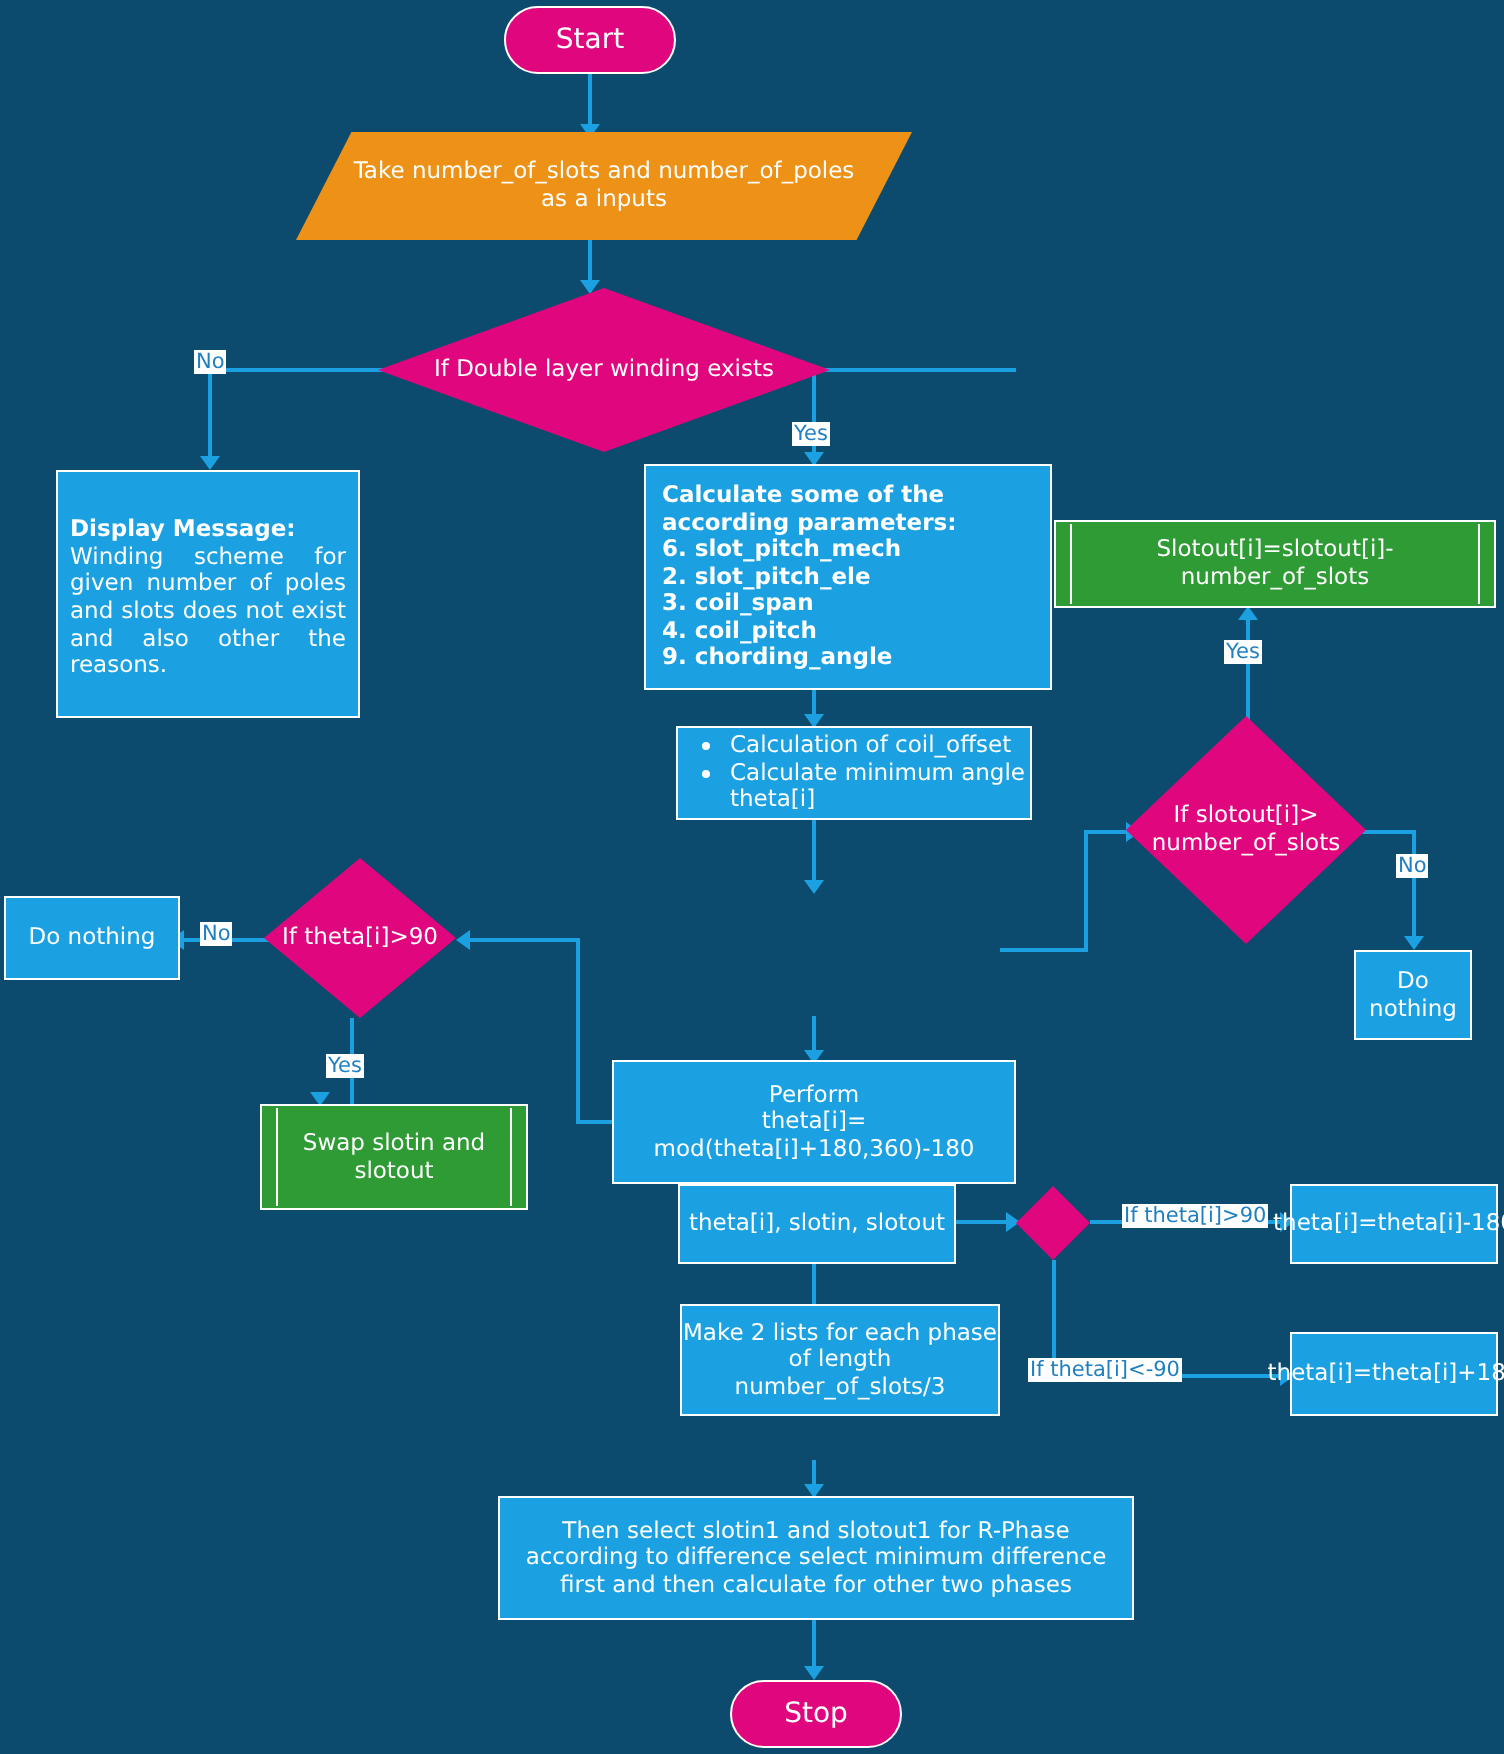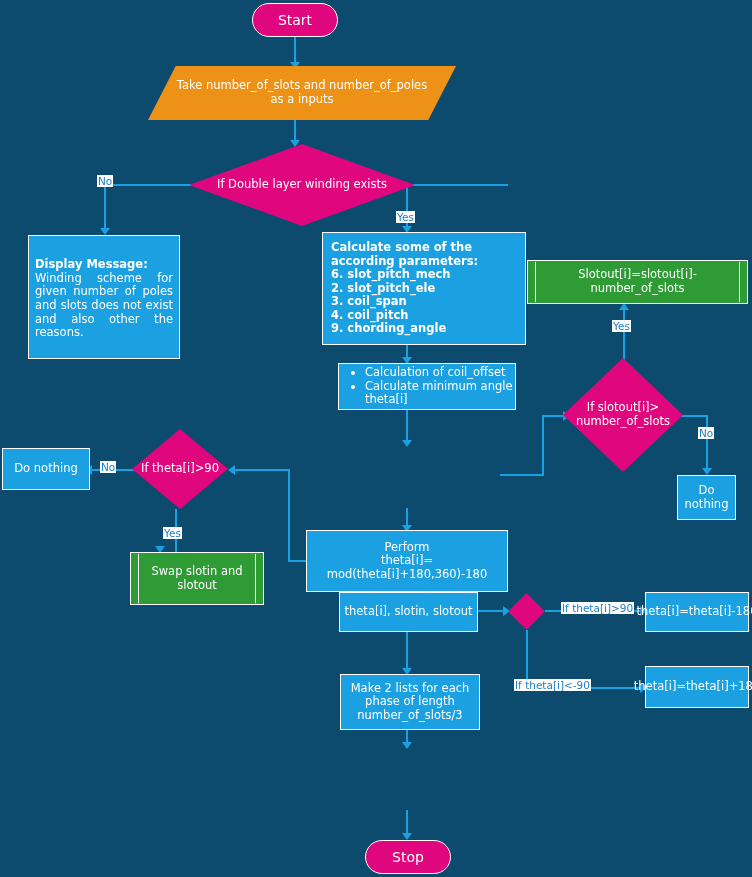--- a/index.html
+++ b/index.html
@@ -187,24 +187,27 @@
   </div>
 
   <div class="node process" style="left:645px;top:592px;width:104px;height:40px;">
     <span>theta[i]=theta[i]-180</span>
   </div>
 
   <div class="node process" style="left:645px;top:666px;width:104px;height:42px;">
     <span>theta[i]=theta[i]+180</span>
   </div>
 
-  <div class="node process" style="left:340px;top:674px;width:140px;height:56px;">
+  <div class="node process" style="left:340px;top:652px;width:160px;height:56px;">
     <span>Make 2 lists for each phase of length number_of_slots/3</span>
   </div>
 
+  <div class="node process" style="left:249px;top:748px;width:318px;height:62px;">
+    <span style="padding:0 8px;">Then select slotin1 and slotout1 for R-Phase according to difference select minimum difference first and then calculate for other two phases</span>
+  </div>
 
   <div class="node terminator" style="left:365px;top:840px;width:86px;height:34px;">
     <span>Stop</span>
   </div>
 
   <div class="lbl" style="left:97px;top:175px;">No</div>
   <div class="lbl" style="left:396px;top:211px;">Yes</div>
   <div class="lbl" style="left:612px;top:320px;">Yes</div>
   <div class="lbl" style="left:698px;top:427px;">No</div>
   <div class="lbl" style="left:100px;top:461px;">No</div>

